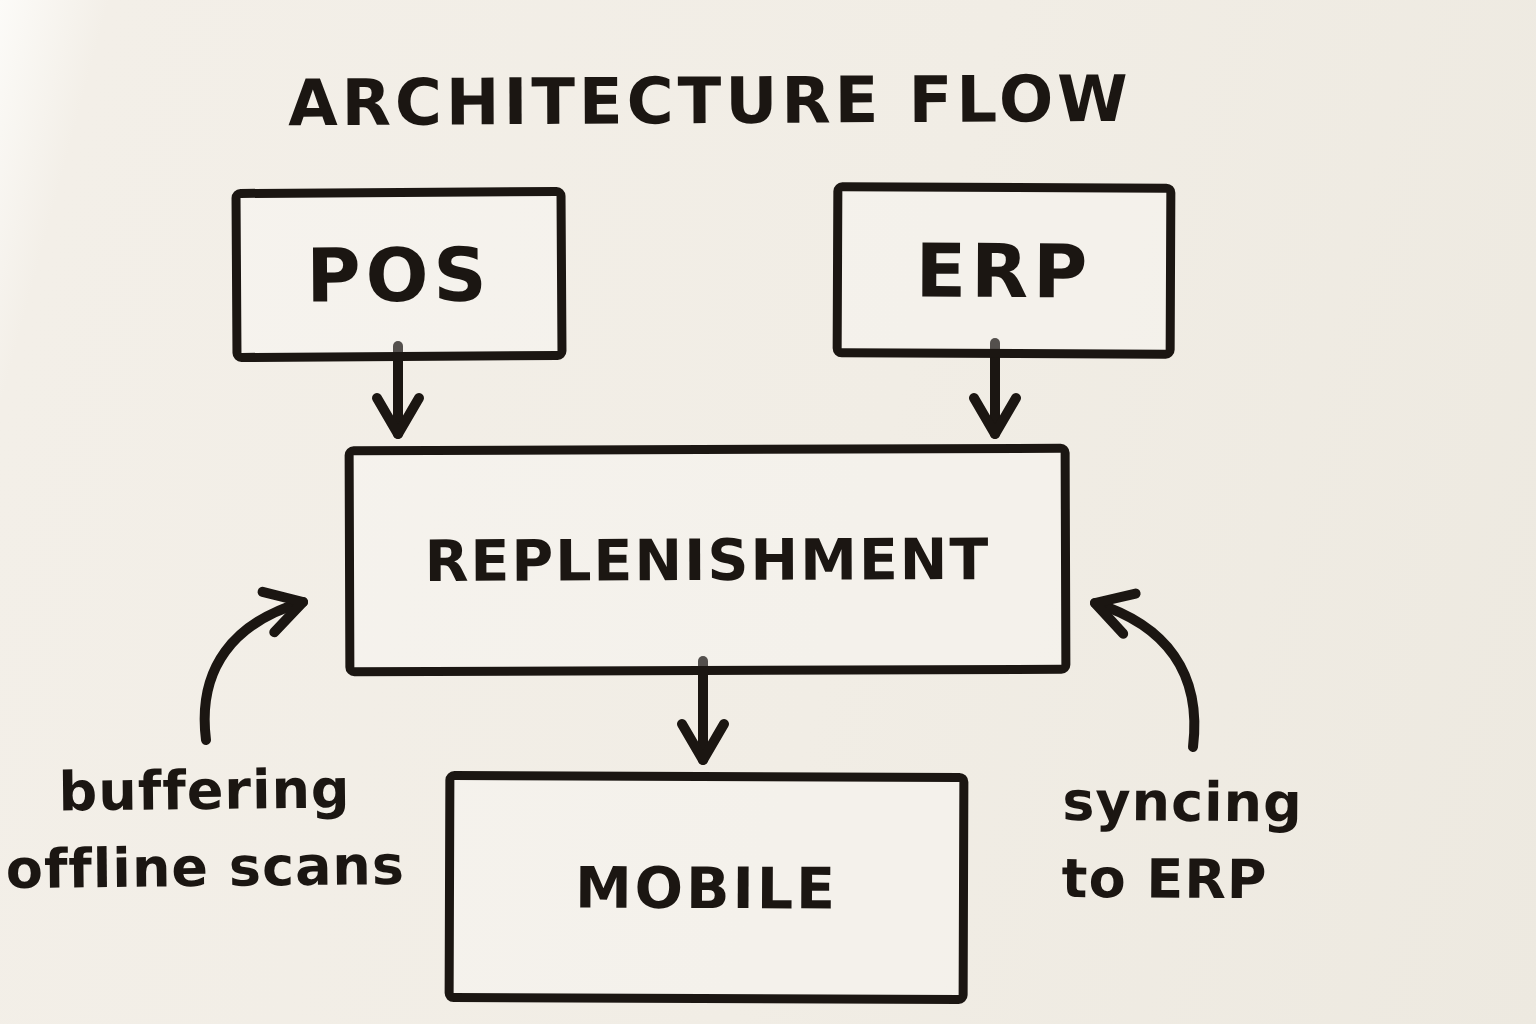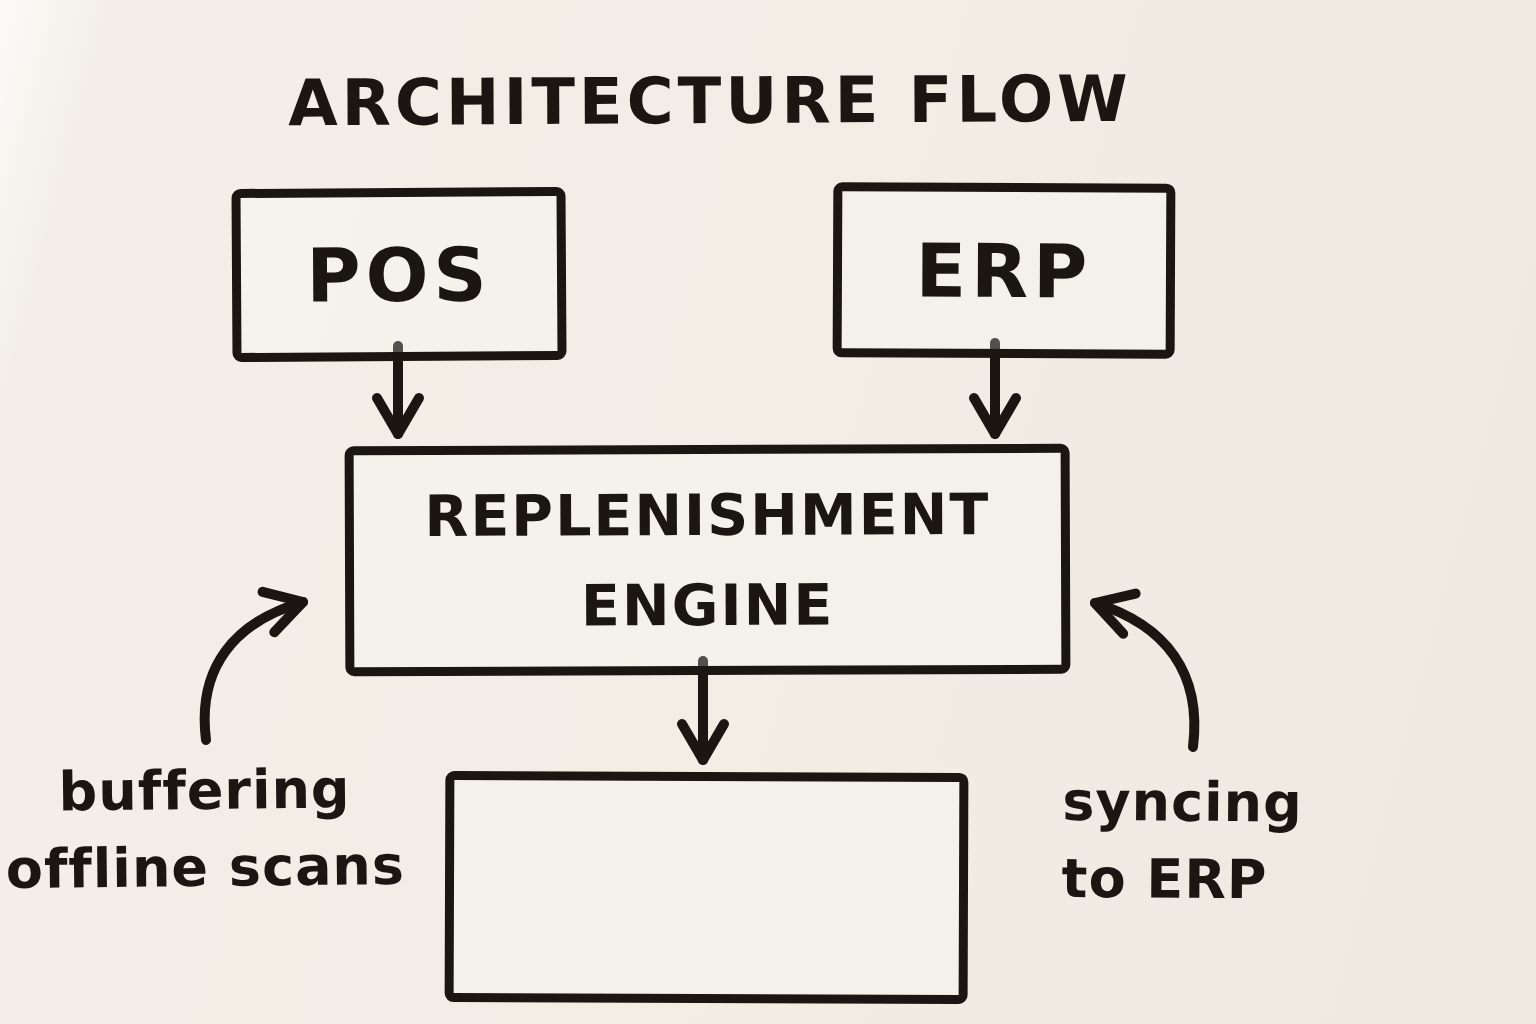--- a/index.html
+++ b/index.html
@@ -107,24 +107,24 @@
   <div class="node node-pos">
     <span>POS</span>
   </div>
 
   <div class="node node-erp">
     <span>ERP</span>
   </div>
 
   <div class="node node-engine">
     <span>REPLENISHMENT</span>
-    <span>ENGINE</span>
   </div>
 
   <div class="node node-mobile">
+    <span>MOBILE</span>
   </div>
 
   <div class="annotation annotation-left">
     <span>buffering</span><br>
     <span>offline scans</span>
   </div>
 
   <div class="annotation annotation-right">
     <span>syncing</span><br>
     <span>to ERP</span>

